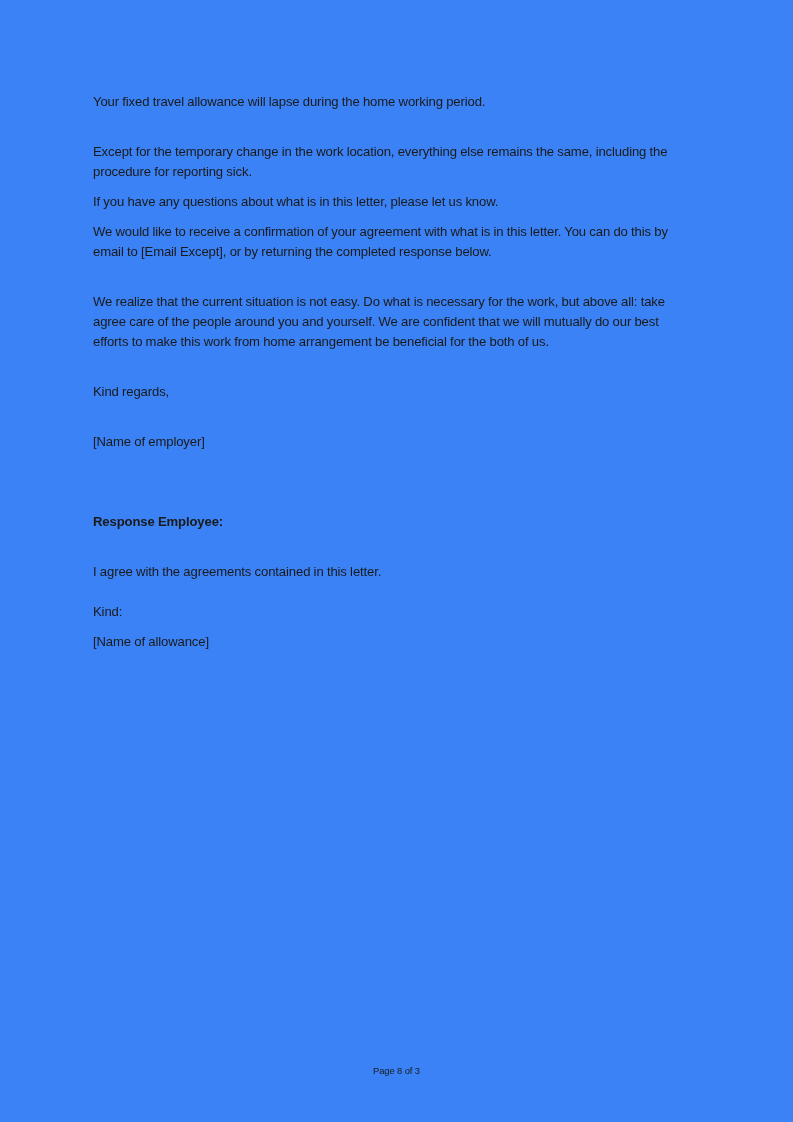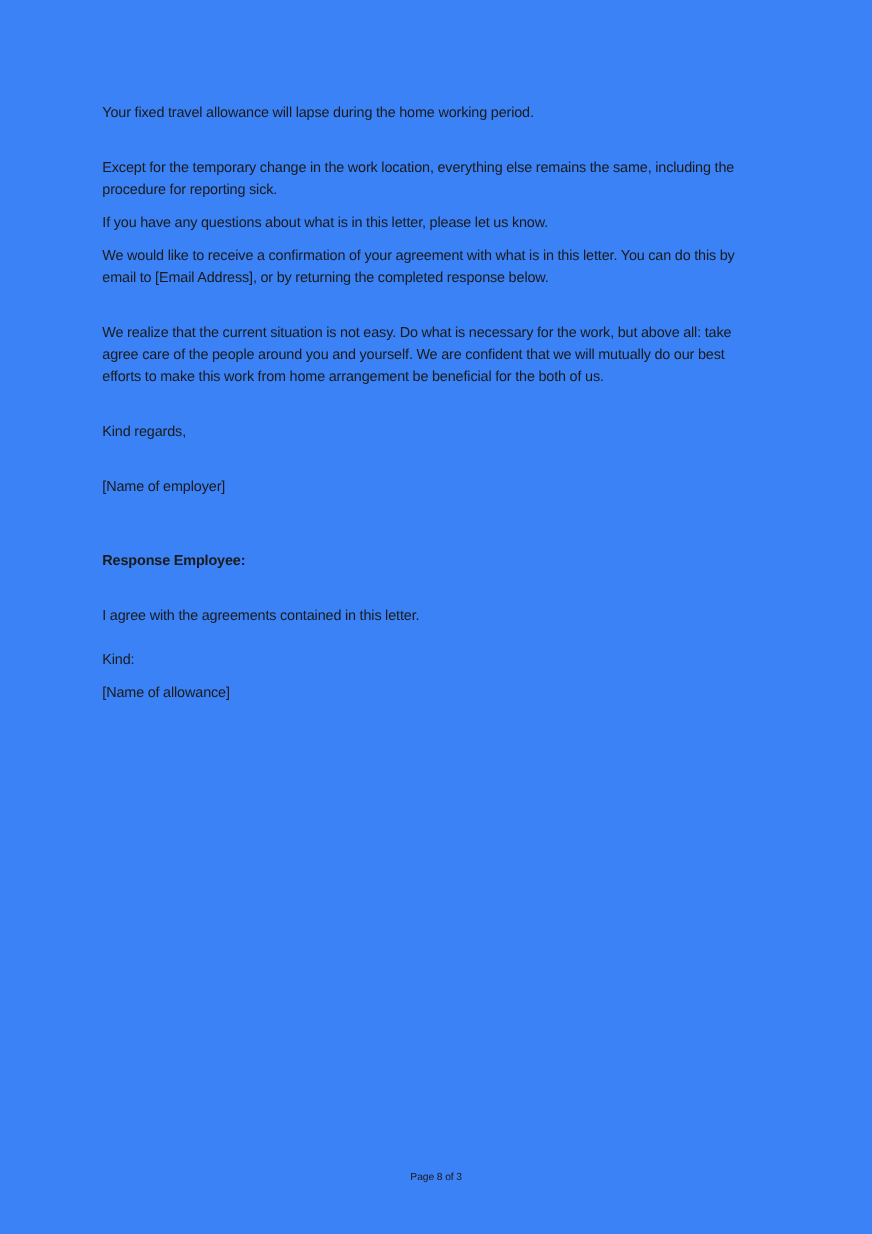--- a/index.html
+++ b/index.html
@@ -30,20 +30,21 @@
     font-size: 13.1px;
     line-height: 20px;
     color: #1a1a1a;
     margin: 0;
     letter-spacing: -0.12px;
     word-spacing: -0.2px;
     text-align: left;
   }
   .para.bold {
     font-weight: bold;
+    margin-top: 12px;
   }
   
   .gap-xs { height: 10px; }
   .gap-sm { height: 20px; }
   .gap-md { height: 30px; }
   .gap-xl { height: 48px; }
 
   .footer {
     position: absolute;
     left: 0;
@@ -71,21 +72,21 @@
     <div class="gap-md"></div>
 
     <p class="para">Except for the temporary change in the work location, everything else remains the same, including the procedure for reporting sick.</p>
 
     <div class="gap-xs"></div>
 
     <p class="para">If you have any questions about what is in this letter, please let us know.</p>
 
     <div class="gap-xs"></div>
 
-    <p class="para">We would like to receive a confirmation of your agreement with what is in this letter. You can do this by email to [Email Address], or by returning the completed response below.</p>
+    <p class="para">We would like to receive a confirmation of your agreement with what is in this letter. You can do this by email to [Email Except], or by returning the completed response below.</p>
 
     <div class="gap-md"></div>
 
     <p class="para">We realize that the current situation is not easy. Do what is necessary for the work, but above all: take agree care of the people around you and yourself.  We are confident that we will mutually do our best efforts to make this work from home arrangement be beneficial for the both of us.</p>
 
     <div class="gap-md"></div>
 
     <p class="para">Kind regards,</p>
 
     <div class="gap-md"></div>

